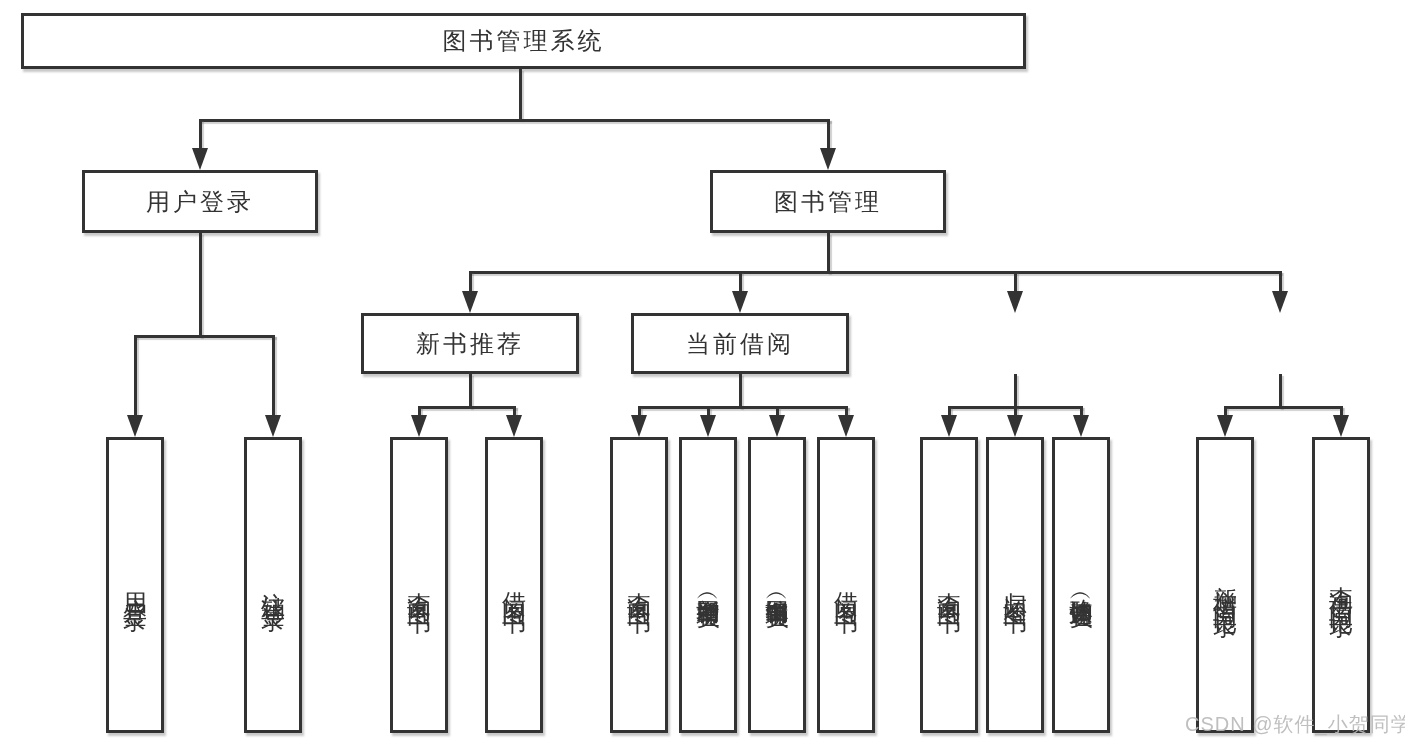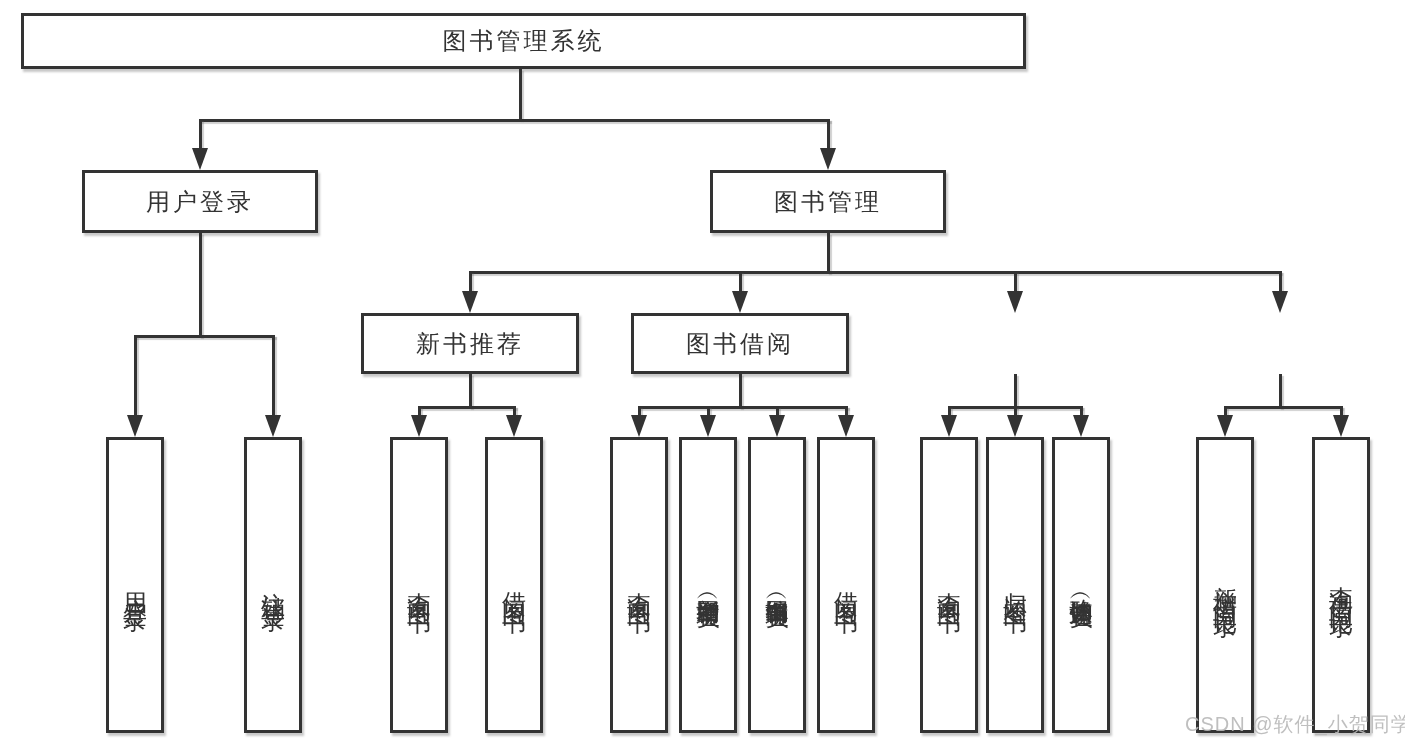--- a/index.html
+++ b/index.html
@@ -61,21 +61,21 @@
   <div class="vline" style="left:469px;top:271px;height:22px"></div>
   <div class="arrow" style="left:462px;top:291px"></div>
   <div class="vline" style="left:739px;top:271px;height:22px"></div>
   <div class="arrow" style="left:732px;top:291px"></div>
   <div class="vline" style="left:1014px;top:271px;height:22px"></div>
   <div class="arrow" style="left:1007px;top:291px"></div>
   <div class="vline" style="left:1279px;top:271px;height:22px"></div>
   <div class="arrow" style="left:1272px;top:291px"></div>
 
   <div class="box h-box" style="left:361px;top:313px;width:218px;height:61px">新书推荐</div>
-  <div class="box h-box" style="left:631px;top:313px;width:218px;height:61px">图书借阅</div>
+  <div class="box h-box" style="left:631px;top:313px;width:218px;height:61px">当前借阅</div>
 
   <div class="vline" style="left:469px;top:374px;height:34px"></div>
   <div class="hline" style="left:418px;top:406px;width:98px"></div>
   <div class="vline" style="left:418px;top:406px;height:11px"></div>
   <div class="arrow" style="left:411px;top:415px"></div>
   <div class="vline" style="left:513px;top:406px;height:11px"></div>
   <div class="arrow" style="left:506px;top:415px"></div>
 
   <div class="vline" style="left:739px;top:374px;height:34px"></div>
   <div class="hline" style="left:638px;top:406px;width:210px"></div>

